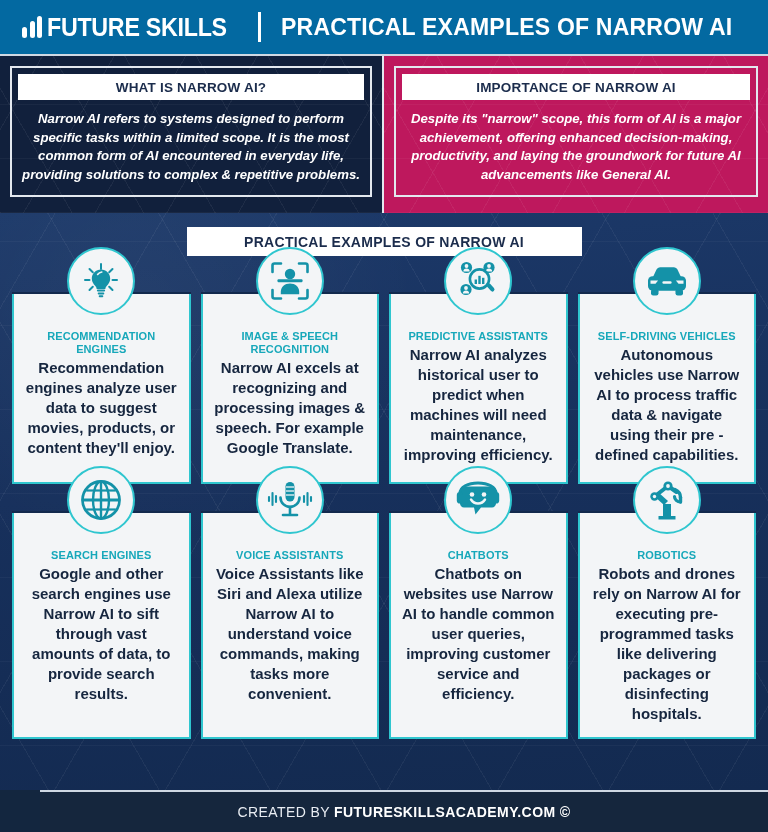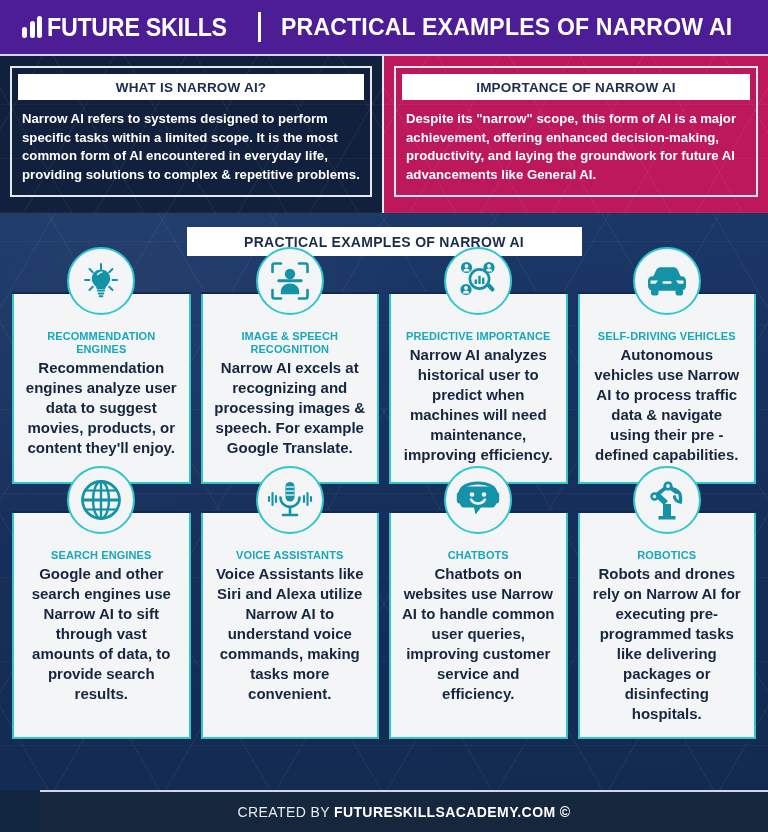--- a/index.html
+++ b/index.html
@@ -7,21 +7,21 @@
   body {
     font-family:"Liberation Sans", sans-serif;
     background:#13263f;
     overflow:hidden;
   }
   .page { position:relative; width:768px; height:832px; display:flex; flex-direction:column; }
 
   
   .header {
     height:56px; flex:0 0 56px;
-    background:#4c1d95;
+    background:#0369a1;
     display:flex; align-items:center;
     padding-left:22px;
     border-bottom:2px solid #cfd8e3;
   }
   .logo-icon { display:flex; align-items:flex-end; gap:2.5px; height:22px; margin-right:5px; }
   .logo-icon i { display:block; width:5px; background:#ffffff; border-radius:2.5px; }
   .logo-icon i:nth-child(1){ height:11px; }
   .logo-icon i:nth-child(2){ height:17px; }
   .logo-icon i:nth-child(3){ height:22px; }
   .brand {
@@ -50,21 +50,21 @@
     pointer-events:none;
   }
   .panel-inner { position:relative; z-index:1; border:2px solid #e3e8ef; height:100%; padding:6px 6px 4px; }
   .panel-title-bar {
     background:#ffffff; text-align:center;
     padding:6px 4px 5px;
     color:#1b2c4c; font-size:13.5px; font-weight:bold; letter-spacing:0.2px;
   }
   .panel-body {
     color:#ffffff; font-size:13.2px; font-weight:bold; line-height:1.42;
-    text-align:left; padding:10px 4px 0;
+    text-align:center; padding:10px 4px 0;font-style:italic;
   }
 
   
   .main {
     position:relative; flex:1 1 auto;
     background:#1a3360;
     background-image:linear-gradient(175deg,#1c3969 0%,#17305c 45%,#132a50 100%);
     overflow:hidden;
   }
   .main::before {
@@ -231,21 +231,21 @@
               </g>
               <circle cx="22.5" cy="19" r="9.6" fill="none" stroke="#1492a8" stroke-width="2.6"></circle>
               <g fill="#1492a8">
                 <rect x="17.6" y="19.5" width="2.4" height="4.5"></rect>
                 <rect x="21.3" y="15.8" width="2.4" height="8.2"></rect>
                 <rect x="25" y="17.8" width="2.4" height="6.2"></rect>
               </g>
               <rect x="28.8" y="25.3" width="4.2" height="9.6" rx="2.1" transform="rotate(-42 28.8 25.3)" fill="#1492a8"></rect>
             </svg>
           </div>
-          <div class="card-title">PREDICTIVE IMPORTANCE</div>
+          <div class="card-title">PREDICTIVE ASSISTANTS</div>
           <div class="card-body">Narrow AI analyzes historical user to predict when machines will need maintenance, improving efficiency.</div>
         </div>
 
         <div class="card">
           <div class="icon-wrap">
             <svg width="42" height="34" viewBox="0 0 42 34" fill="none">
               <path d="M7 13l3.4-7.3C11.1 4.2 12.6 3.2 14.3 3.2h13.4c1.7 0 3.2 1 3.9 2.5L35 13z" fill="#1492a8"></path>
               <rect x="2" y="12.2" width="38" height="14.5" rx="4.6" fill="#1492a8"></rect>
               <rect x="5" y="25" width="7.5" height="6.5" rx="2.2" fill="#1492a8"></rect>
               <rect x="29.5" y="25" width="7.5" height="6.5" rx="2.2" fill="#1492a8"></rect>

